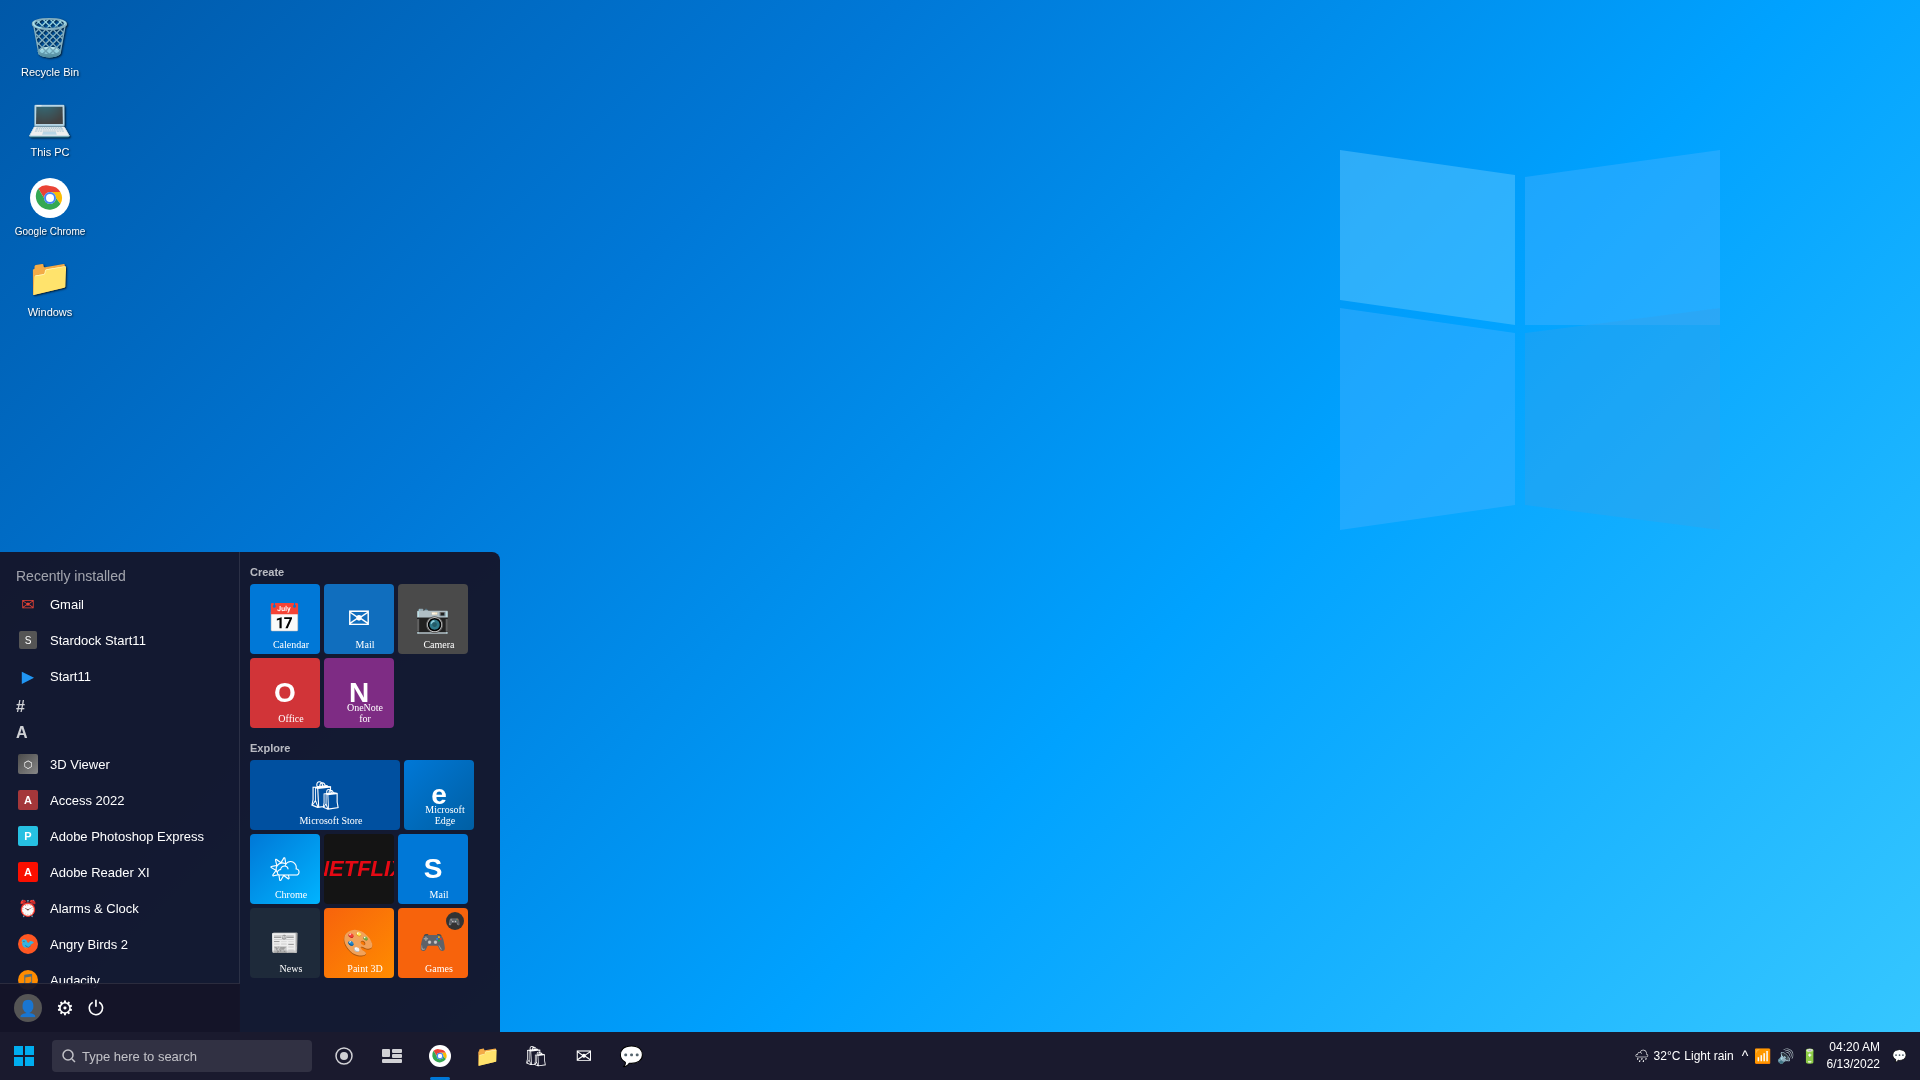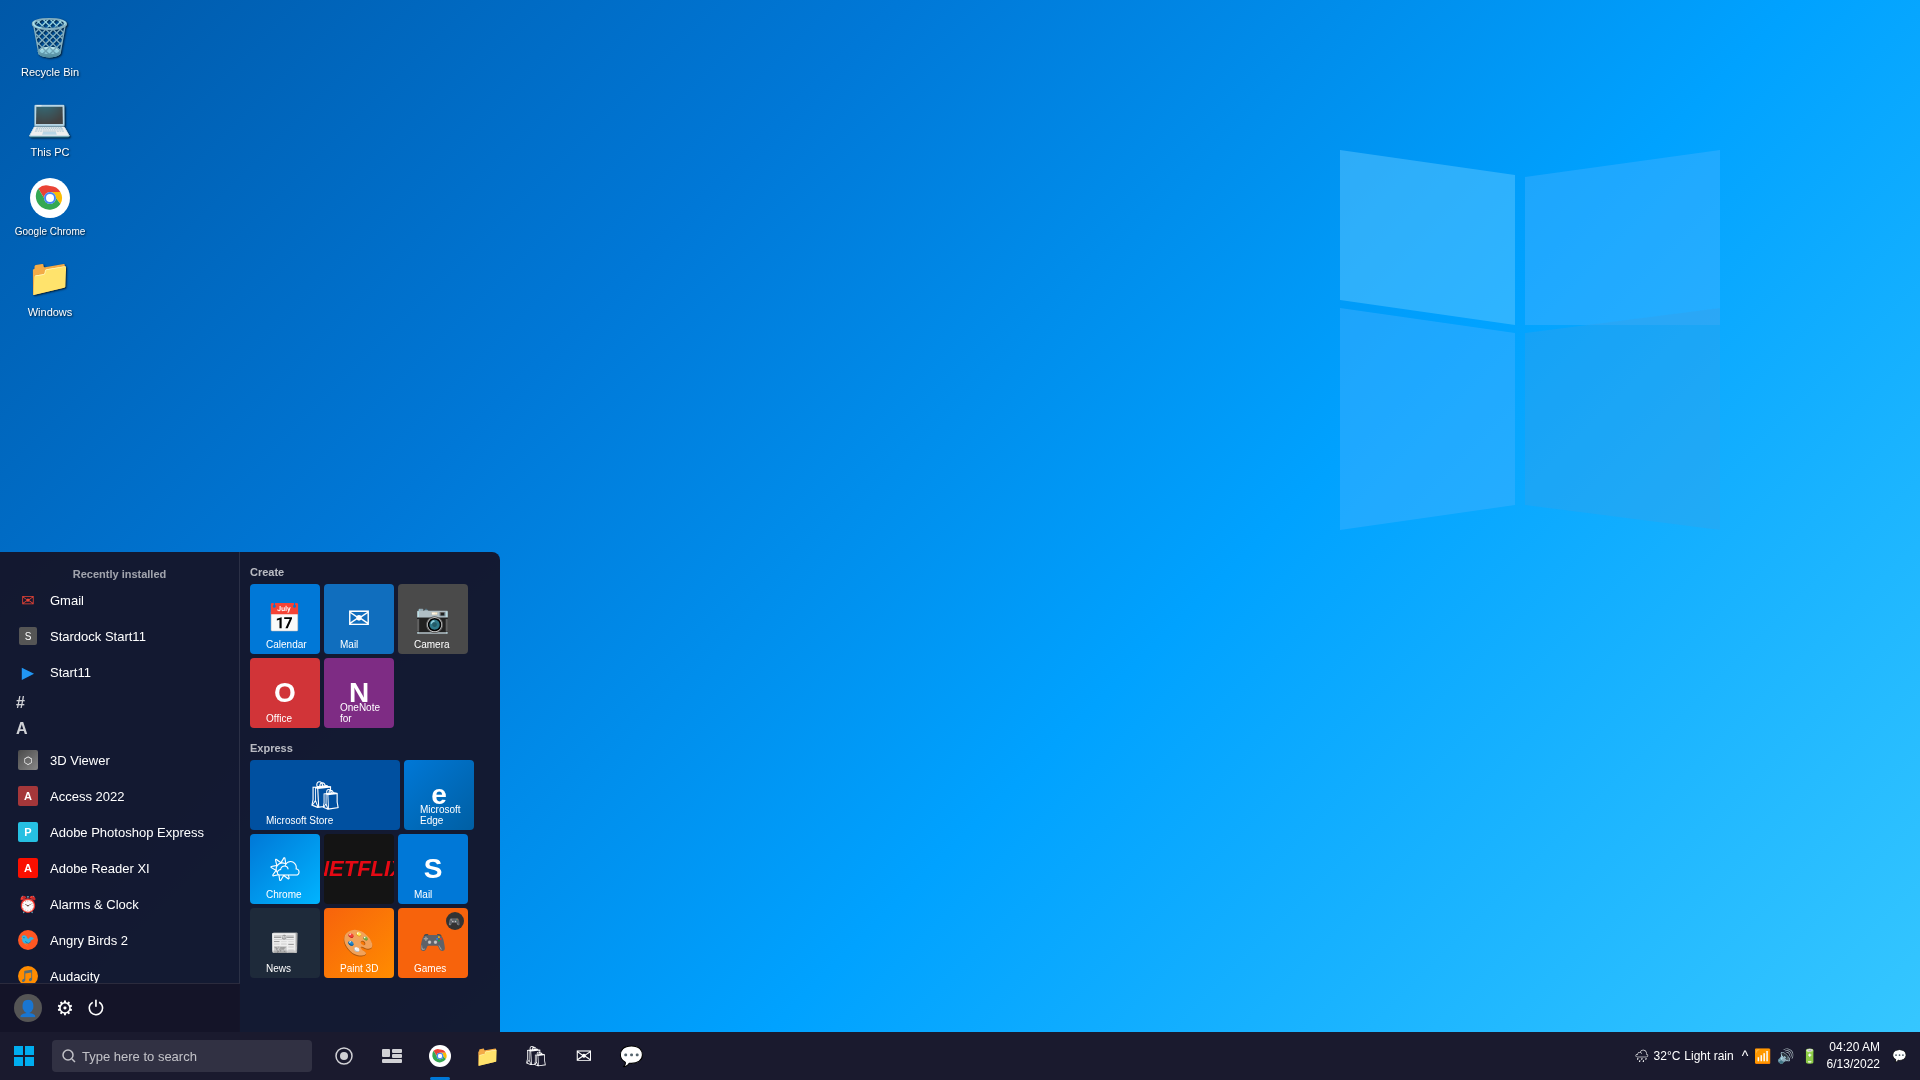--- a/index.html
+++ b/index.html
@@ -169,25 +169,24 @@
       width: 240px;
       height: 100%;
       overflow-y: auto;
       padding: 10px 0;
       border-right: 1px solid rgba(255,255,255,0.1);
     }
     .start-left::-webkit-scrollbar { width: 4px; }
     .start-left::-webkit-scrollbar-thumb { background: rgba(255,255,255,0.2); border-radius: 2px; }
 
     .section-label {
-      font-size: 11px;
+      font-size: 14px;
       color: rgba(255,255,255,0.6);
       padding: 6px 16px 2px;
-      font-weight: 700;
-      text-align: center;
+      font-weight: 400;
     }
     .app-item {
       display: flex;
       align-items: center;
       padding: 6px 16px;
       cursor: pointer;
       font-size: 13px;
       position: relative;
     }
     .app-item .app-icon {
@@ -243,25 +242,25 @@
       overflow: hidden;
       color: white;
     }
 
     .tile-sm { width: 70px; height: 70px; font-size: 11px; }
     .tile-md { width: 150px; height: 70px; font-size: 11px; }
 
     .tile .tile-icon { font-size: 28px; margin-bottom: 2px; }
     .tile .tile-label {
       font-size: 10px;
-      text-align: left;
+      text-align: center;
       padding: 0 4px;
       position: absolute;
       bottom: 4px;
-      left: 12px; right: 0;
+      left: 12px; right: 0; font-family: Liberation Serif, serif;
     }
 
     
     .tile-blue { background: #0078d7; }
     .tile-blue2 { background: #106ebe; }
     .tile-gray { background: #4a4a4a; }
     .tile-red { background: #d13438; }
     .tile-purple { background: #7e2c84; }
     .tile-orange { background: #f7630c; }
     .tile-darkblue { background: #0050a0; }
@@ -440,21 +439,21 @@
           <div style="font-size:28px;font-weight:900;color:white;">O</div>
           <span class="tile-label">Office</span>
         </div>
 
         <div class="tile tile-sm tile-purple" style="width:70px;height:70px;">
           <div style="font-size:28px;font-weight:700;color:white;">N</div>
           <span class="tile-label">OneNote for</span>
         </div>
       </div>
 
-      <div class="tiles-section-label">Express</div>
+      <div class="tiles-section-label">Explore</div>
       <div class="tiles-grid">
 
         <div class="tile tile-md tile-darkblue" style="width:150px;height:70px;">
           <div style="font-size:28px;">🛍</div>
           <span class="tile-label">Microsoft Store</span>
         </div>
 
         <div class="tile tile-sm" style="width:70px;height:70px;background:linear-gradient(135deg,#0078d7,#005fa3);">
           <div style="font-size:28px;color:white;font-weight:700;">e</div>
           <span class="tile-label">Microsoft Edge</span>

